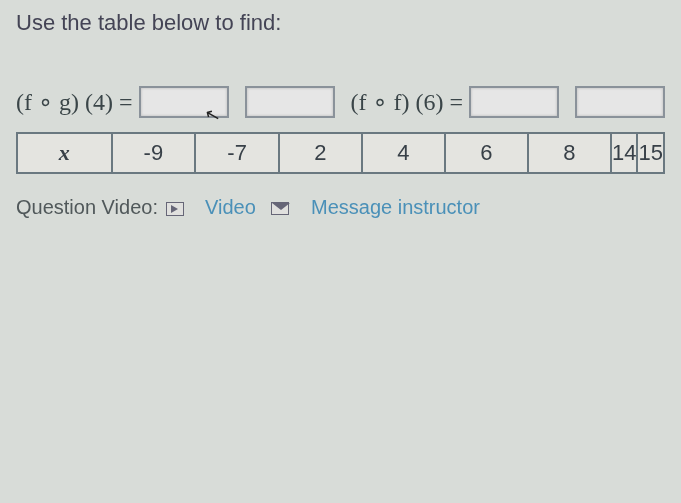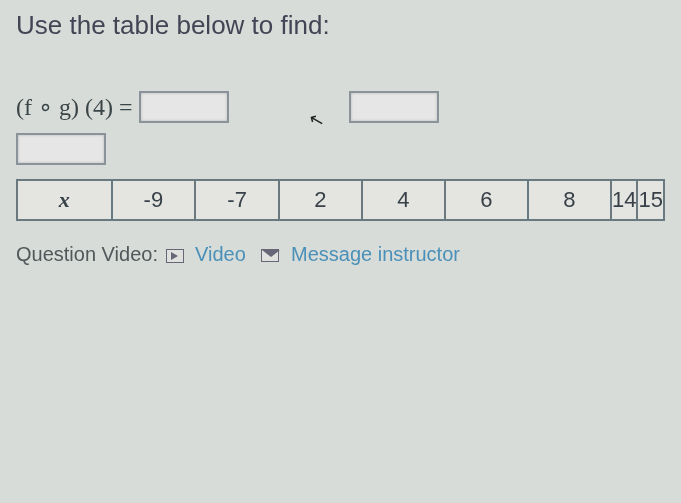--- a/index.html
+++ b/index.html
@@ -10,27 +10,27 @@
     body {
       width: 681px;
       height: 503px;
       background: #d8dcd8;
       font-family: Arial, sans-serif;
       color: #3a4548;
       padding: 10px 16px;
       overflow: hidden;
     }
     .prompt {
-      font-size: 26px;
+      font-size: 22px;
       margin-bottom: 50px;
       color: #445;
     }
     .equations {
       display: grid;
-      grid-template-columns: 1fr 1fr;
+      grid-template-columns: 1fr 1fr 1fr 1fr;
       gap: 10px 16px;
       margin-bottom: 14px;
       font-size: 24px;
       font-family: 'Times New Roman', serif;
     }
     .eq {
       display: flex;
       align-items: center;
       white-space: nowrap;
     }
@@ -82,21 +82,21 @@
       font-size: 22px;
       width: 16%;
     }
     .help {
       margin-top: 22px;
       font-size: 20px;
       color: #50585a;
     }
     .help-link {
       color: #4a90b8;
-      margin-left: 4px;
+      margin-left: 14px;
     }
     .icon-box {
       display: inline-block;
       width: 18px;
       height: 14px;
       border: 1.5px solid #667;
       vertical-align: middle;
       position: relative;
       margin: 0 2px;
       background: #e0e0de;
@@ -146,20 +146,24 @@
     <span class="eq-label">(f ∘ g) (4) =</span>
     <span class="answer-box"></span>
   </div>
   <div class="eq">
     <span class="cursor-holder">
       <span class="cursor">↖</span>
     </span>
     <span class="answer-box"></span>
   </div>
   <div class="eq">
+    <span class="eq-label">(f ∘ f) (6) =</span>
+    <span class="answer-box"></span>
+  </div>
+  <div class="eq">
     <span class="answer-box"></span>
   </div>
 </div>
 
 <table>
   <tbody>
       <tr>
     <th class="rowhdr xhdr">x</th>
     <th>-9</th>
     <th>-7</th>

